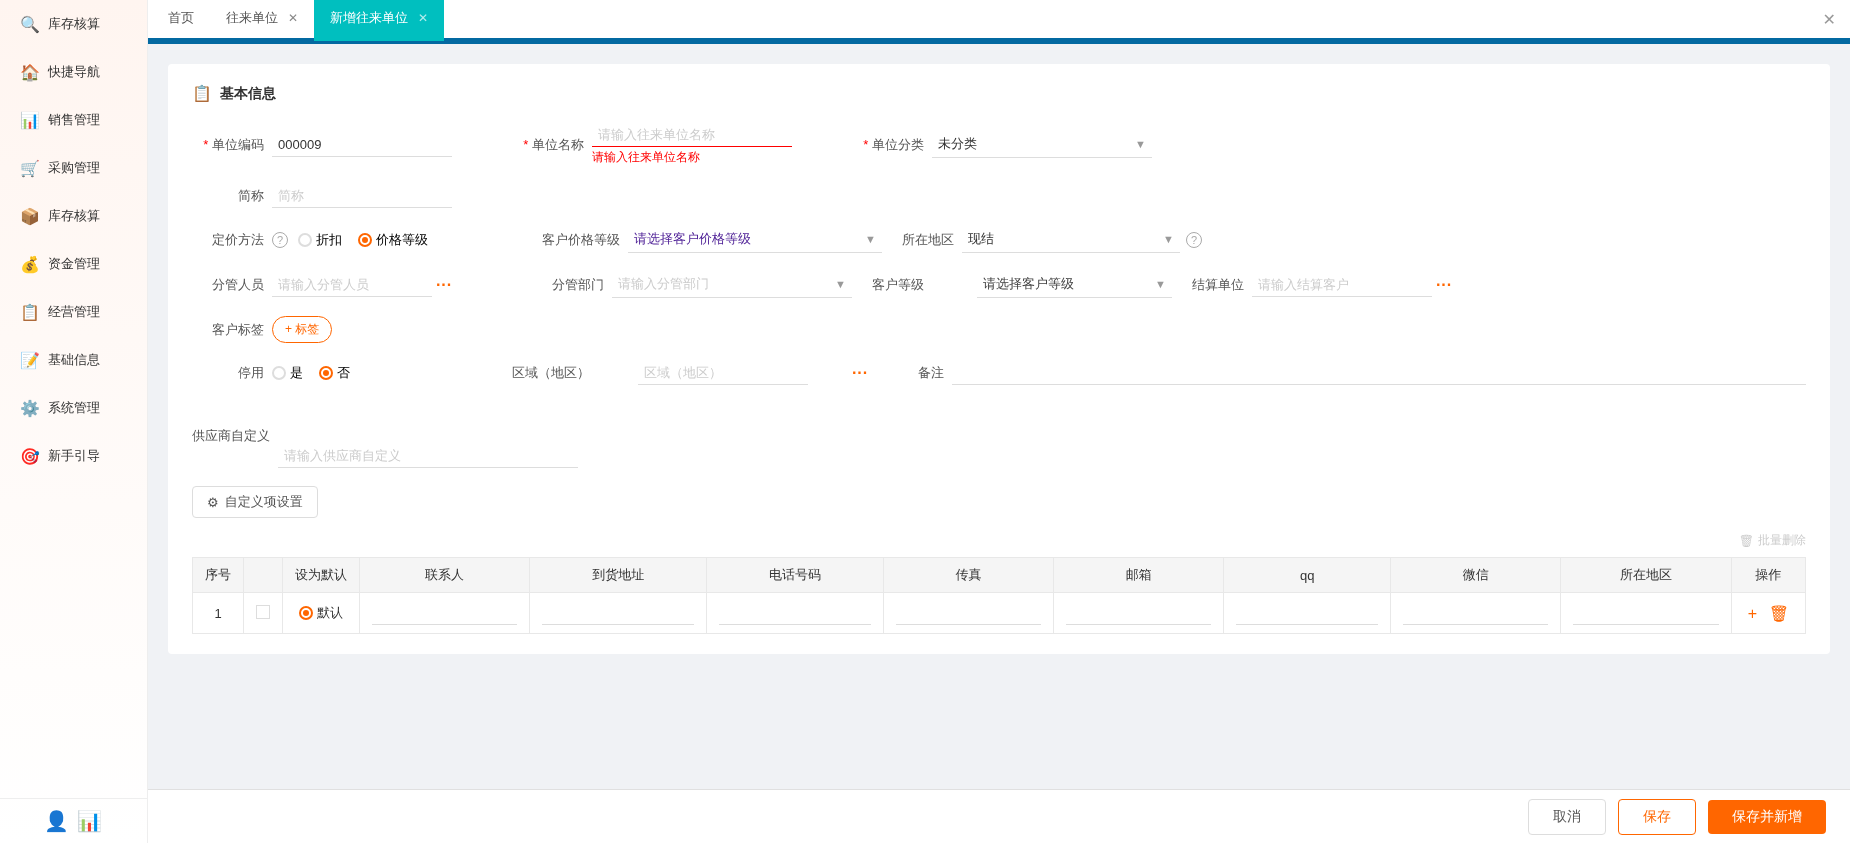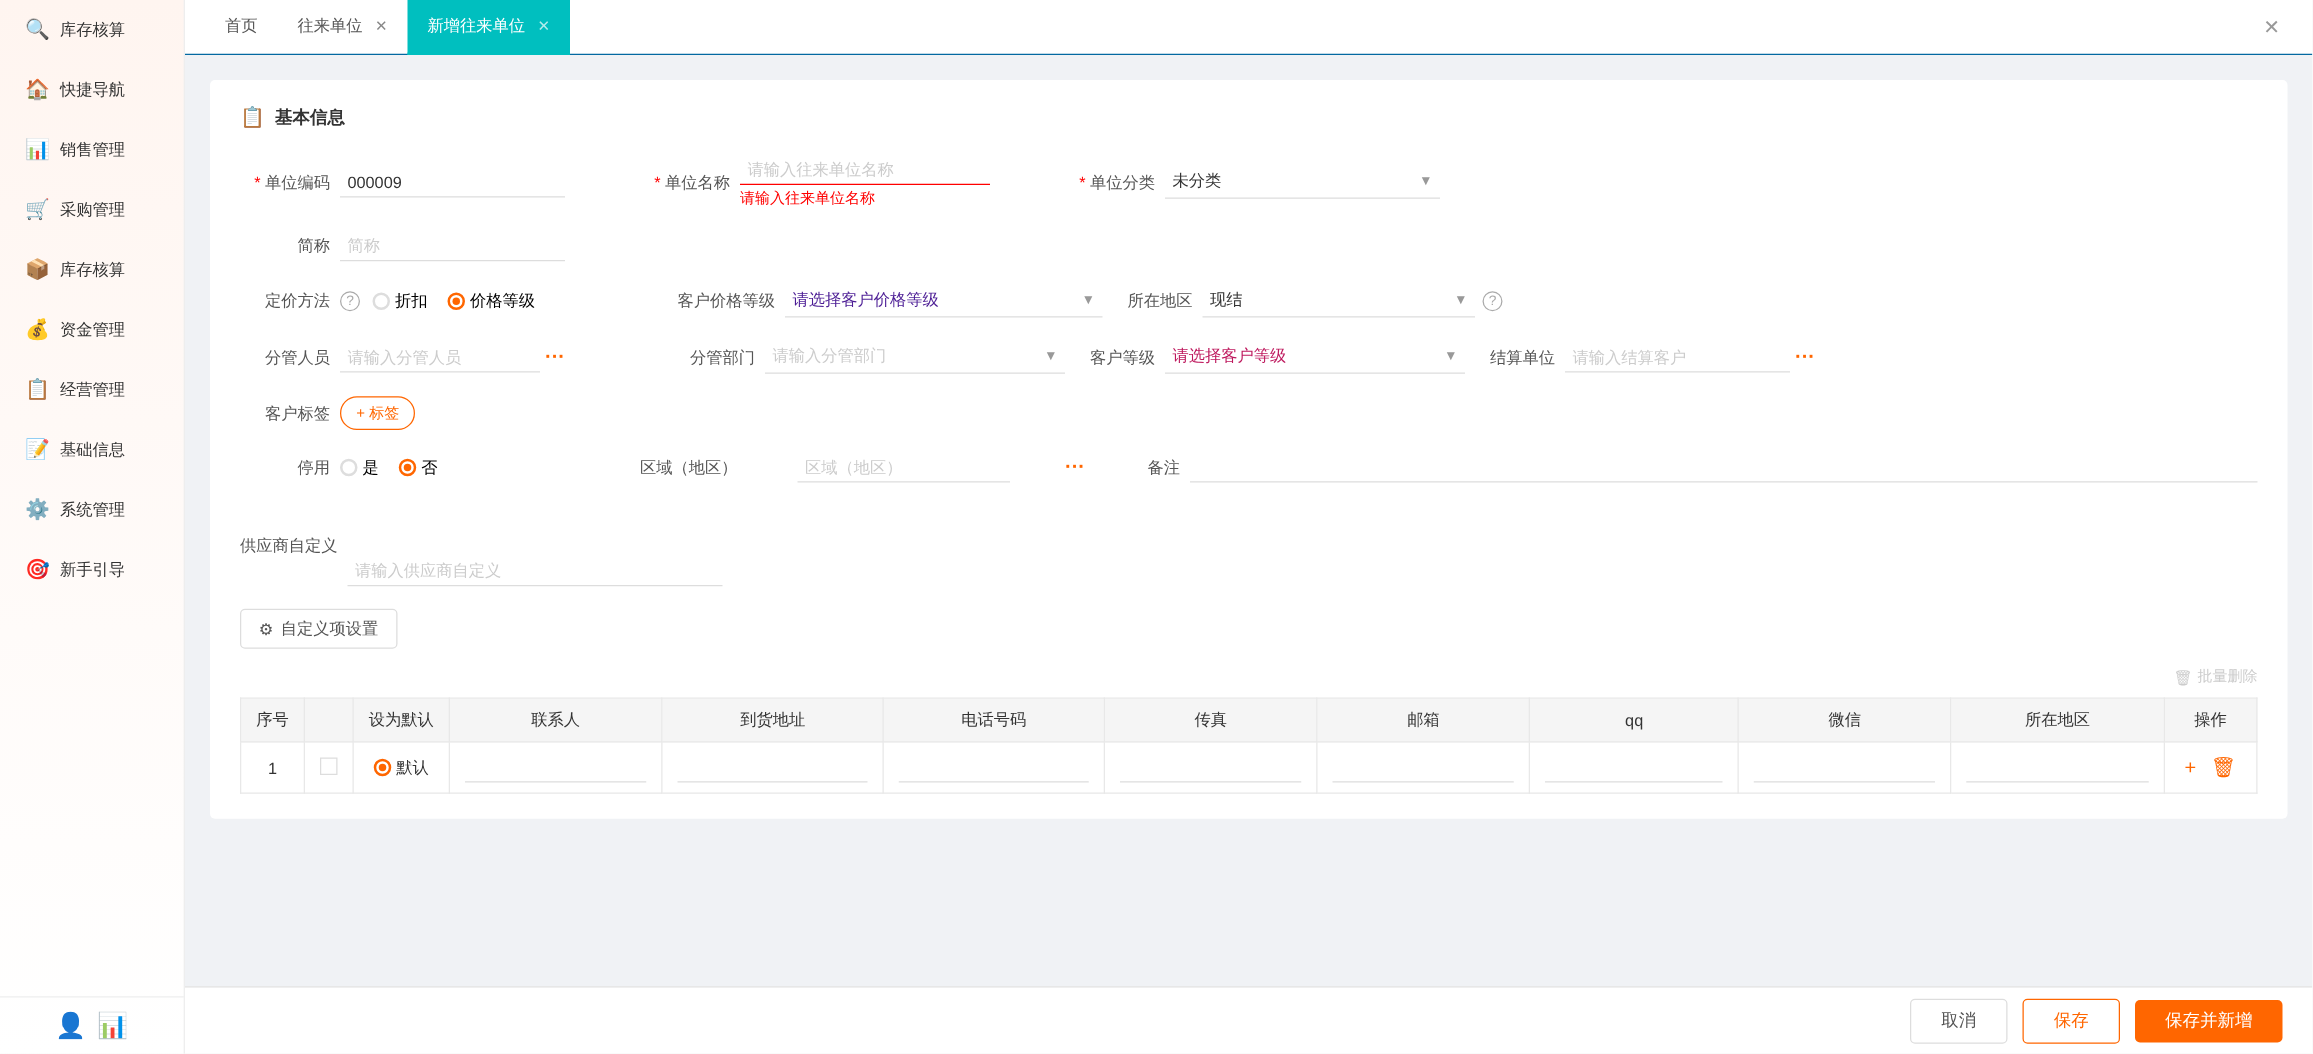--- a/index.html
+++ b/index.html
@@ -49,23 +49,23 @@
       display: flex;
       flex-direction: column;
       overflow: hidden;
     }
 
     
     .tab-bar {
       background: #fff;
       display: flex;
       align-items: center;
-      border-bottom: 1px solid #0369a1;
+      border-bottom: 6px solid #0369a1;
       height: 44px;
-      padding: 0 16px;
+      padding: 0 4px;
       flex-shrink: 0;
     }
     .tab {
       display: flex;
       align-items: center;
       gap: 6px;
       padding: 0 16px;
       height: 44px;
       cursor: pointer;
       color: #555;
@@ -510,24 +510,24 @@
           <input class="form-input" type="text" style="max-width: 160px;" placeholder="请输入分管人员">
           <span class="more-btn">···</span>
         </div>
         <div class="form-group" style="flex: 0 0 320px;">
           <span class="form-label">分管部门</span>
           <div class="form-select">
             <span style="color:#ccc;">请输入分管部门</span>
             <span class="select-arrow">▼</span>
           </div>
         </div>
-        <div class="form-group" style="flex: 0 0 320px;">
+        <div class="form-group" style="flex: 0 0 320px; gap: 45px;">
           <span class="form-label">客户等级</span>
           <div class="form-select">
-            <span style="color:#be185d;">请选择客户等级</span>
+            <span style="color:#404040;">请选择客户等级</span>
             <span class="select-arrow">▼</span>
           </div>
         </div>
         <div class="form-group">
           <span class="form-label">结算单位</span>
           <input class="form-input" type="text" style="max-width: 180px;" placeholder="请输入结算客户">
           <span class="more-btn">···</span>
         </div>
       </div>
 

